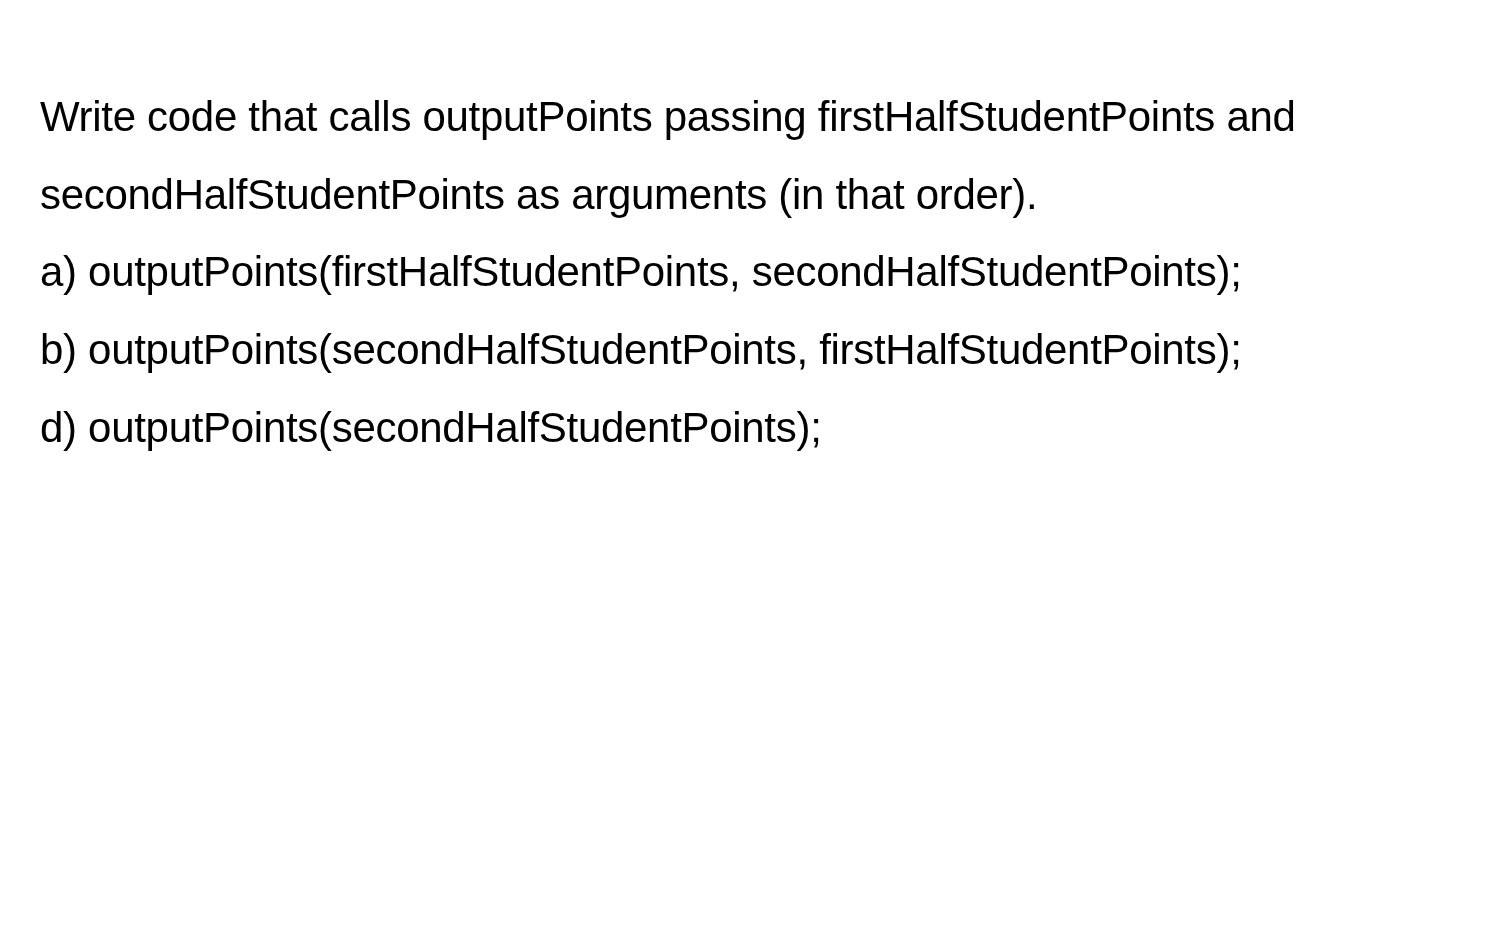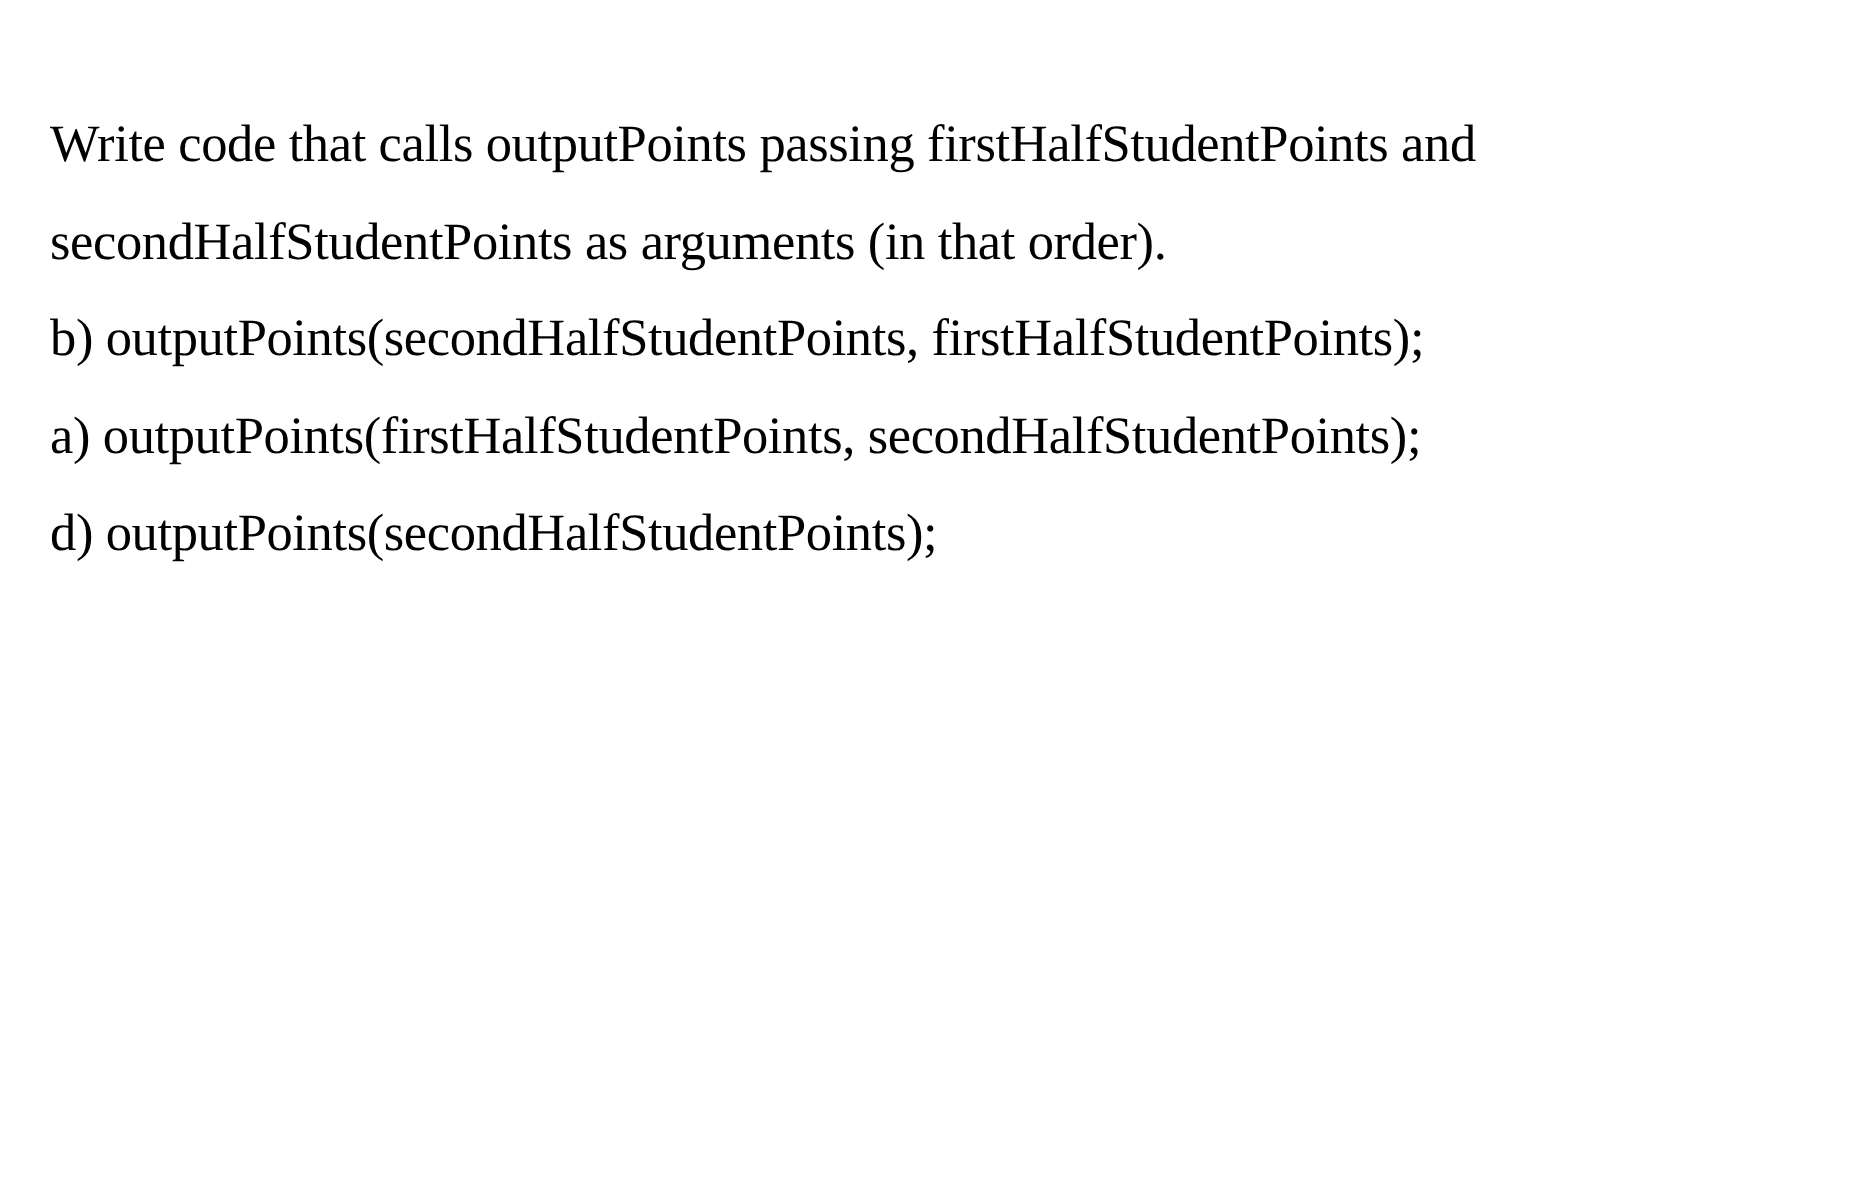--- a/index.html
+++ b/index.html
@@ -1,19 +1,18 @@
 <!DOCTYPE html>
 <html><head>
   <meta charset="utf-8">
   <style>
     * {
       margin: 0;
       padding: 0;
       box-sizing: border-box;
-      font-family: Liberation Serif, serif;
     }
     body {
       width: 1500px;
       height: 952px;
       background: #ffffff;
       font-family: -apple-system, BlinkMacSystemFont, 'Segoe UI', Helvetica, Arial, sans-serif;
       color: #000000;
       padding: 78px 40px 40px 40px;
     }
     .content {
@@ -27,16 +26,16 @@
     }
     .option {
       margin-bottom: 0;
     }
   </style>
 </head>
 <body>
 
 <div class="content">
   <div class="question">Write code that calls outputPoints passing firstHalfStudentPoints and secondHalfStudentPoints as arguments (in that order).</div>
+  <div class="option">a) outputPoints(firstHalfStudentPoints, secondHalfStudentPoints);</div>
   <div class="option">b) outputPoints(secondHalfStudentPoints, firstHalfStudentPoints);</div>
-  <div class="option">a) outputPoints(firstHalfStudentPoints, secondHalfStudentPoints);</div>
   <div class="option">d) outputPoints(secondHalfStudentPoints);</div>
 </div>
 
 </body></html>

